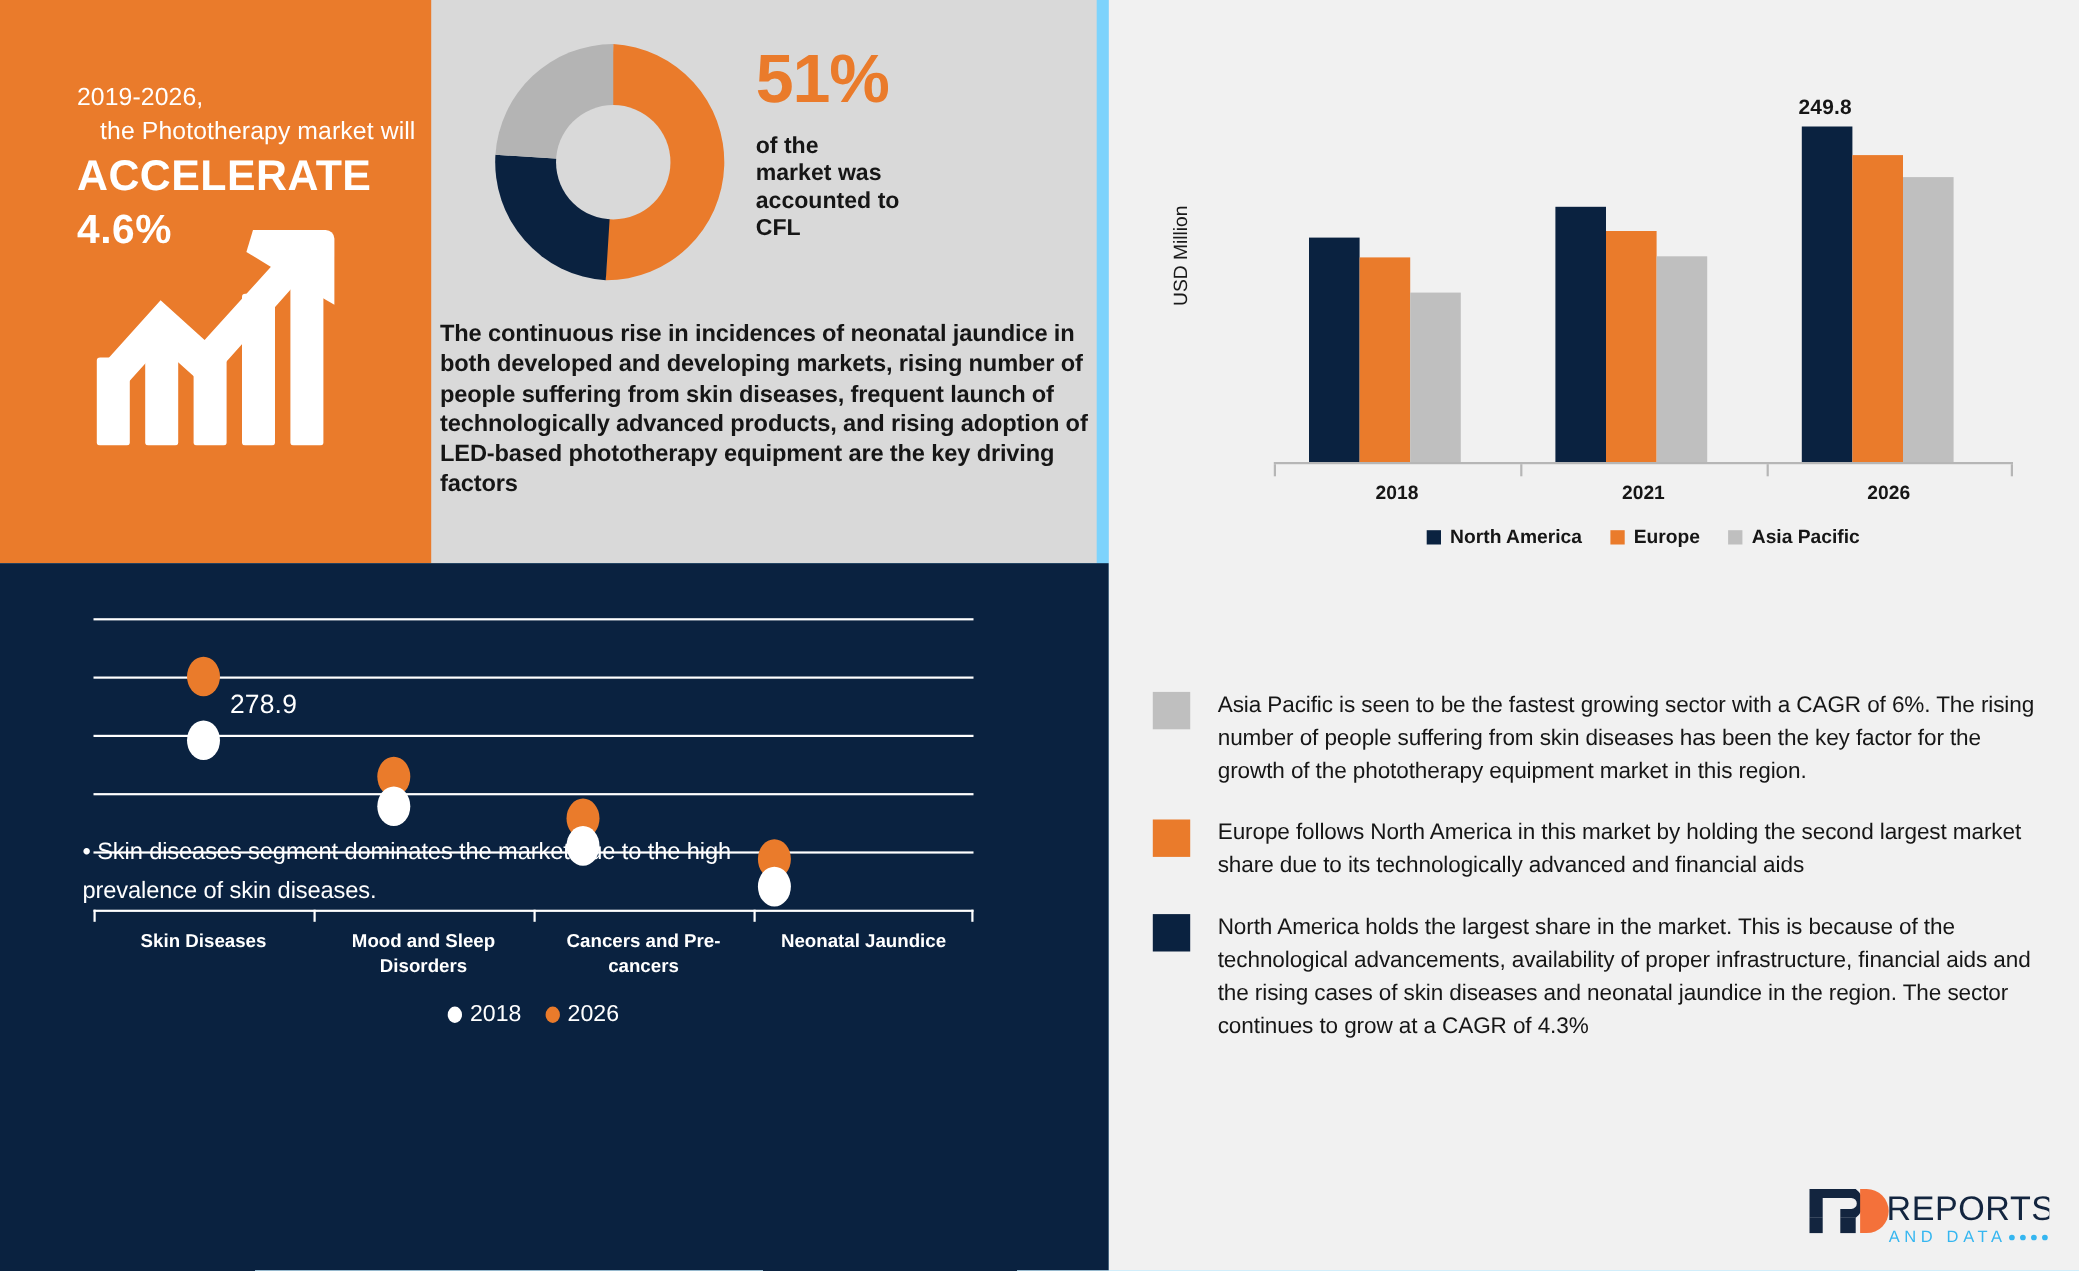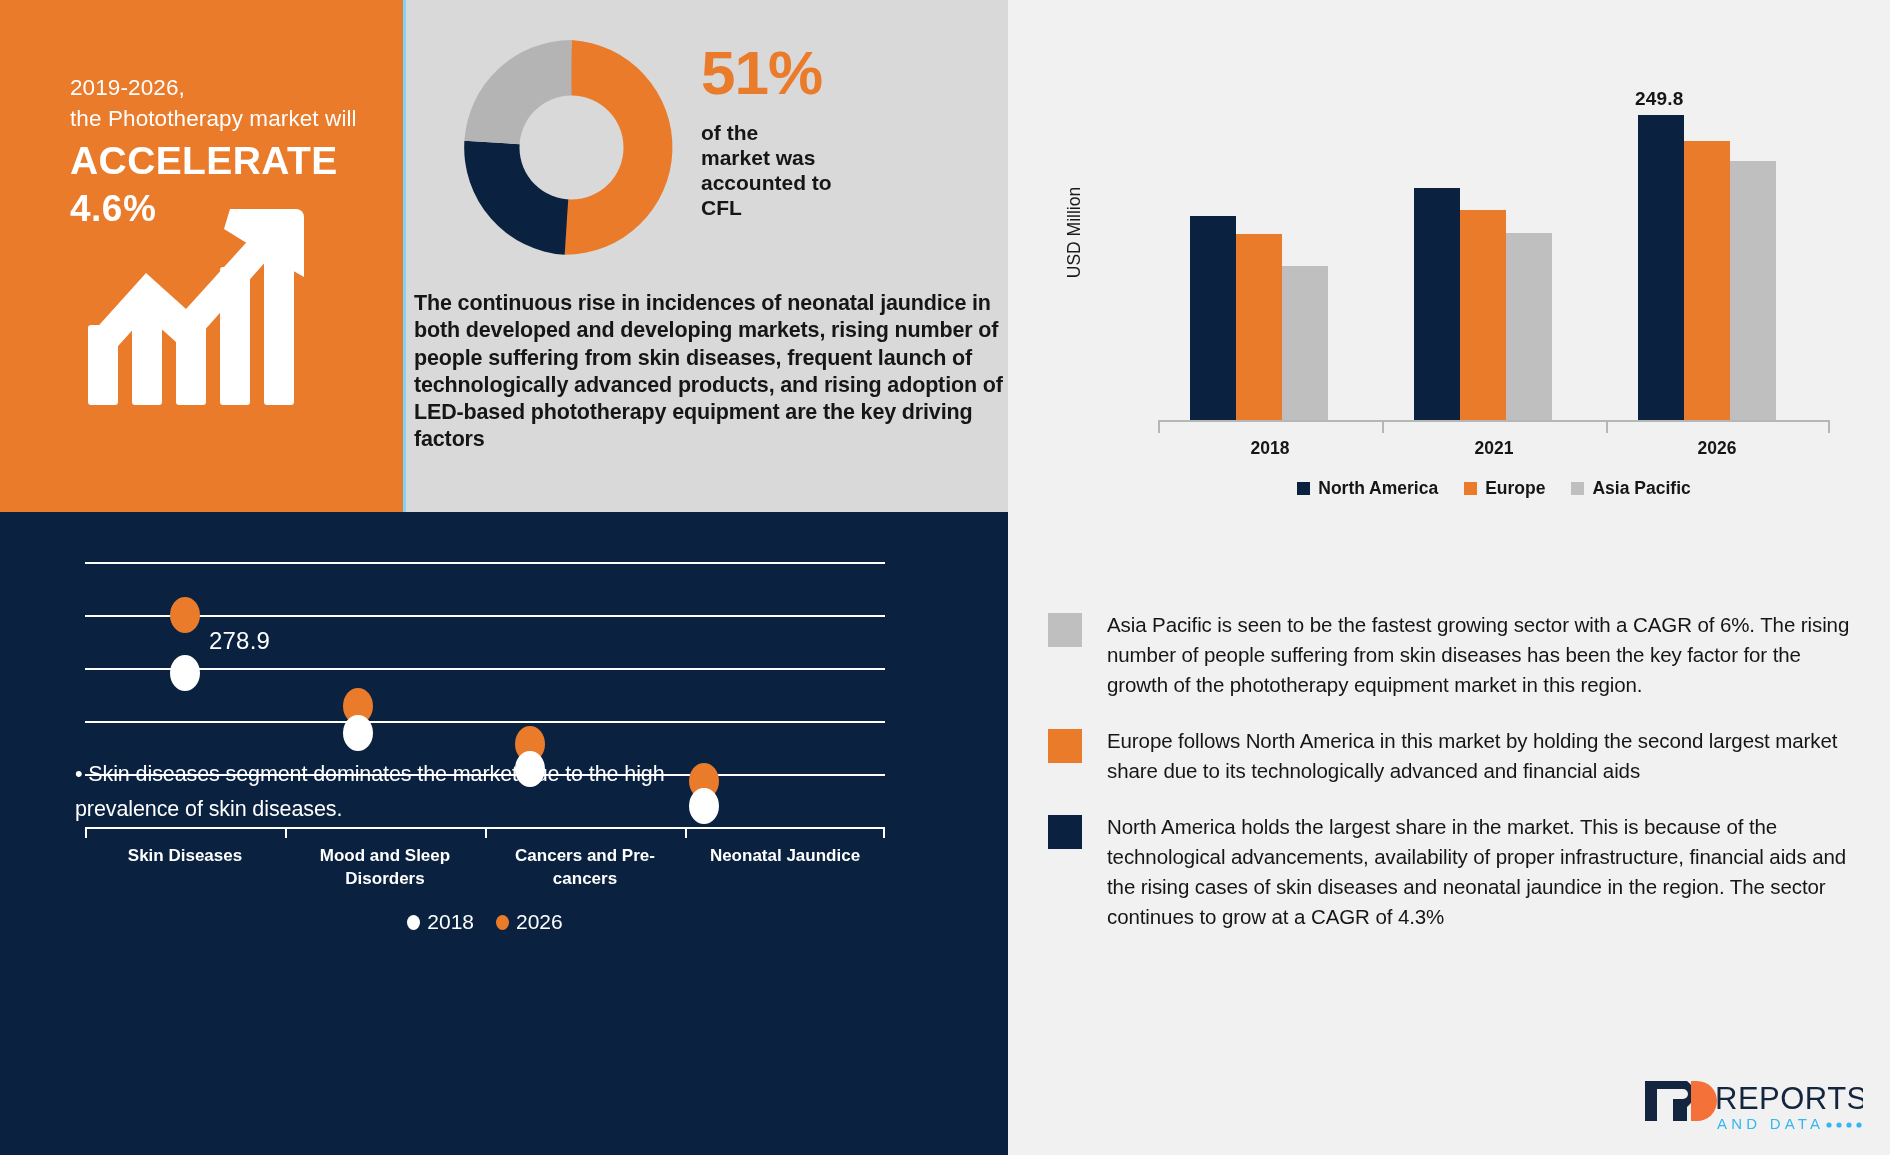--- a/index.html
+++ b/index.html
@@ -11,29 +11,29 @@
   }
   .page { position: relative; width: 1890px; height: 1155px; background: #7dd3fc; }
 
   
   .panel-accelerate {
     position: absolute; left: 0; top: 0; width: 403px; height: 512px;
     background: #ea7b2b; color: #ffffff; overflow: hidden;
   }
   .acc-text { position: absolute; left: 70px; top: 72px; width: 320px; }
   .acc-line1 { font-size: 22.5px; line-height: 31px; font-weight: 400; letter-spacing: .1px; }
-  .acc-line2 { font-size: 22.5px; line-height: 31px; font-weight: 400; letter-spacing: .1px; }
+  .acc-line2 { font-size: 22.5px; line-height: 31px; font-weight: 400; letter-spacing: .1px; margin-left: 21px; }
   .acc-big { font-size: 39px; font-weight: 700; line-height: 49px; letter-spacing: .4px; margin-top: 2px; }
   .acc-line3 { font-size: 22.5px; line-height: 32px; font-weight: 400; }
   .acc-cagr { font-size: 37px; font-weight: 700; line-height: 47px; letter-spacing: .5px; }
   .acc-icon { position: absolute; left: 78px; top: 205px; width: 230px; height: 200px; }
 
   
   .panel-donut {
-    position: absolute; left: 406px; top: 0; width: 605px; height: 512px;
+    position: absolute; left: 392px; top: 0; width: 605px; height: 512px;
     background: #d9d9d9; color: #1a1a1a;
   }
   .donut-wrap { position: absolute; left: 53px; top: 35px; width: 225px; height: 225px; }
   .donut-wrap svg { display: block; }
   .pct-block { position: absolute; left: 295px; top: 38px; width: 280px; }
   .pct-num { font-size: 62px; font-weight: 700; color: #ea7b2b; line-height: 70px; letter-spacing: -1px; }
   .pct-desc { font-size: 21px; font-weight: 700; line-height: 25px; color: #161616; margin-top: 12px; }
   .donut-para {
     position: absolute; left: 8px; top: 290px; width: 590px;
     font-size: 21.5px; font-weight: 700; line-height: 27.3px; color: #161616;
@@ -107,21 +107,21 @@
     font-size: 17.5px; font-weight: 700; color: #161616;
   }
   .bar-legend {
     position: absolute; left: 120px; top: 388px; width: 672px;
     display: flex; justify-content: center; align-items: center; gap: 26px; text-align: right;
   }
   .bl-item { display: flex; align-items: center; gap: 8px; font-size: 17.5px; font-weight: 700; color: #161616; }
   .bl-swatch { width: 13px; height: 13px; display: inline-block; }
 
   
-  .notes { position: absolute; left: 40px; top: 610px; width: 812px; }
+  .notes { position: absolute; left: 40px; top: 626px; width: 812px; }
   .note { display: flex; gap: 25px; margin-bottom: 26px; }
   .note-swatch { flex: 0 0 34px; width: 34px; height: 34px; margin-top: 3px; }
   .note-text { font-size: 20.5px; line-height: 30px; color: #161616; letter-spacing: -.1px; }
 
   
   .logo { position: absolute; left: 1643px; top: 1075px; width: 220px; height: 60px; }
 </style>
 </head>
 <body>
 

